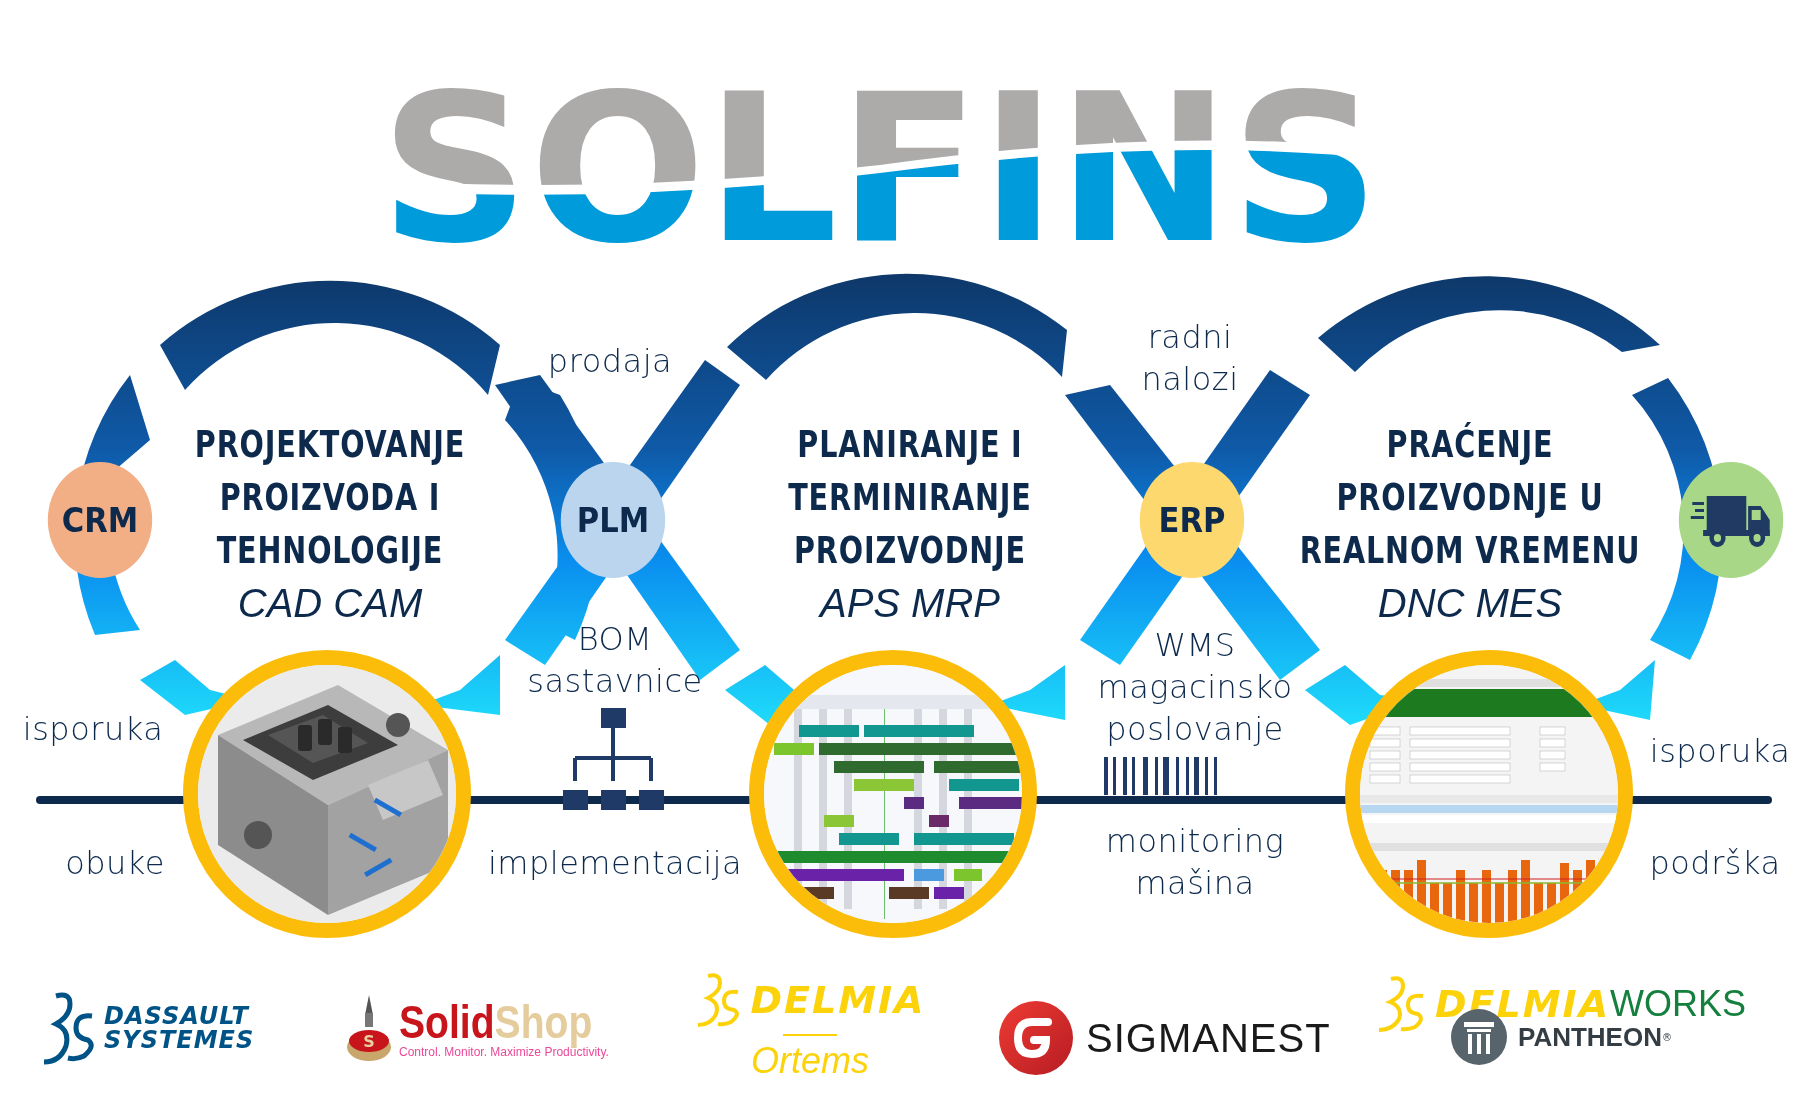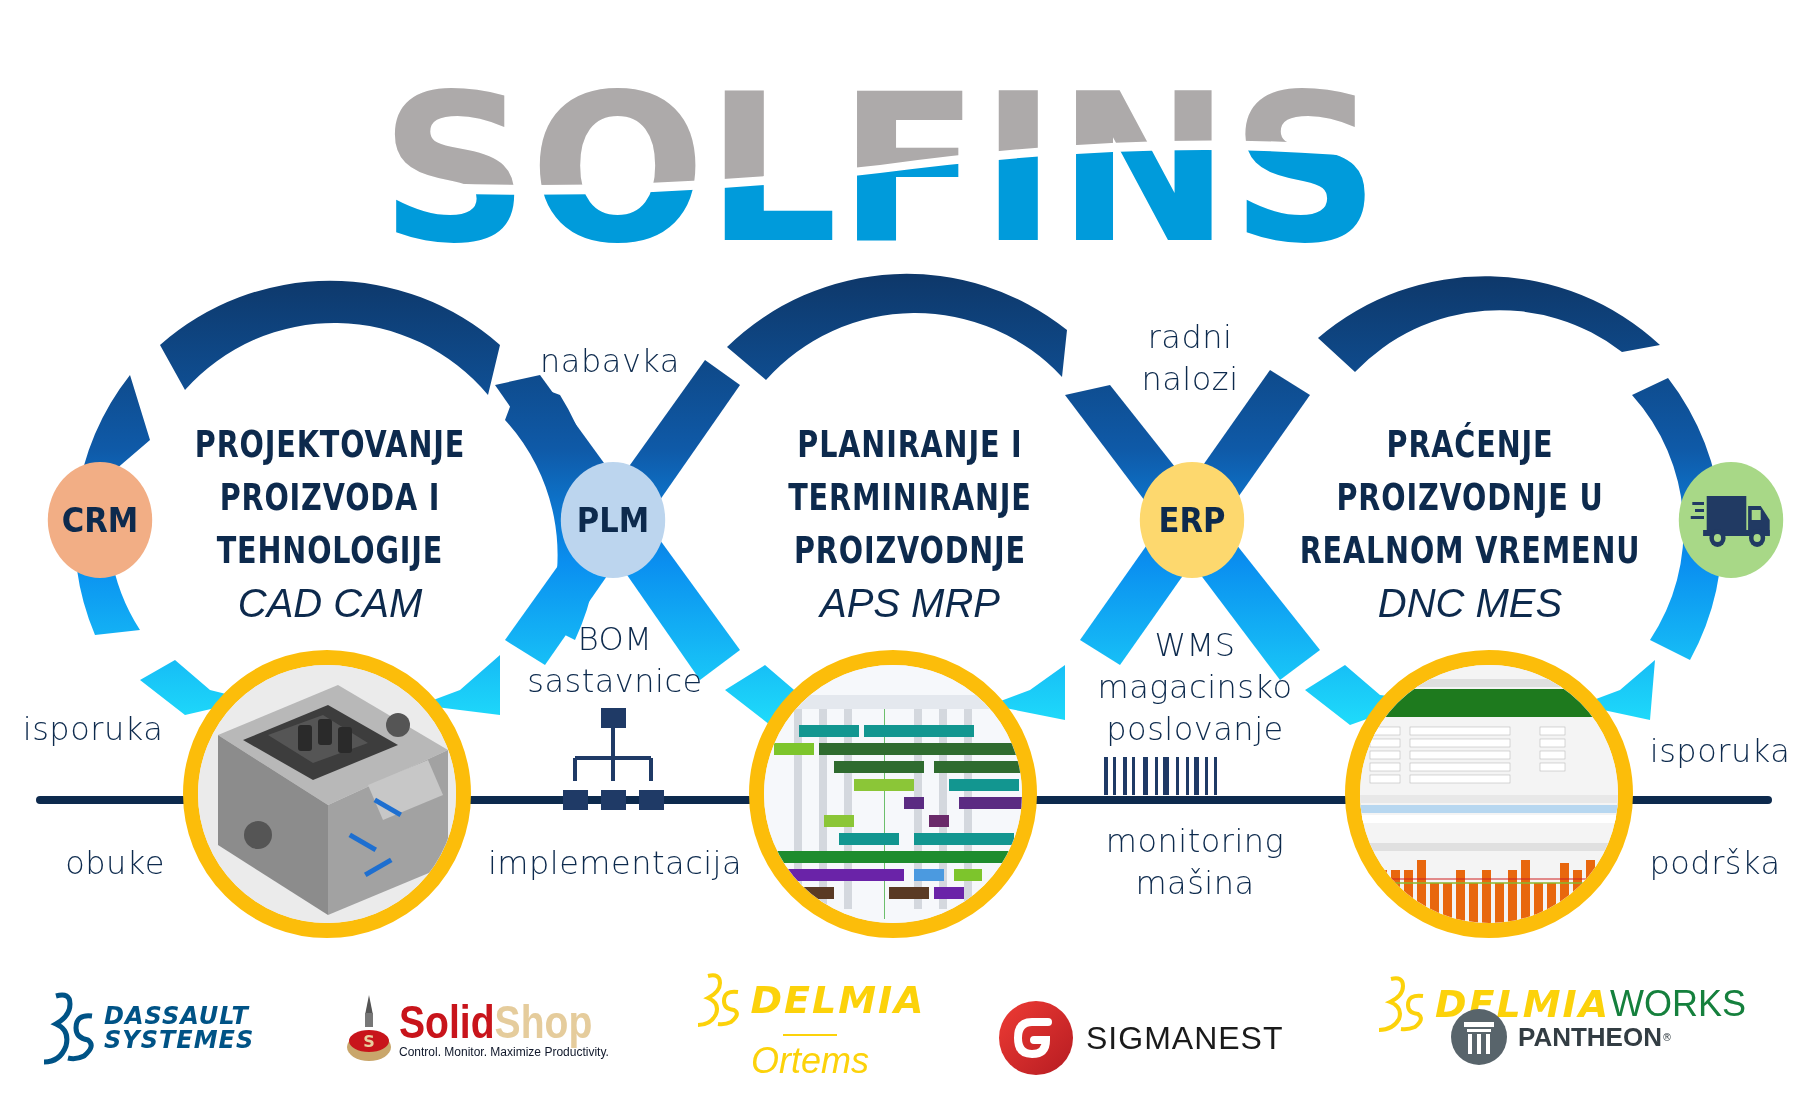--- a/index.html
+++ b/index.html
@@ -151,21 +151,21 @@
           <circle cx="74" cy="48" r="4" fill="#a8d887"></circle>
         <rect x="2" y="12" width="13" height="3"></rect>
         <rect x="5" y="19" width="10" height="3"></rect>
         <rect x="0" y="26" width="15" height="3"></rect>
       </g>
     </svg>
   </div>
 
   <div class="label" style="left:18px;top:708px;width:150px;">isporuka</div>
   <div class="label" style="left:50px;top:842px;width:130px;">obuke</div>
-  <div class="label" style="left:520px;top:340px;width:180px;">nabavka</div>
+  <div class="label" style="left:520px;top:340px;width:180px;">prodaja</div>
   <div class="label" style="left:515px;top:618px;width:200px;">BOM
 sastavnice</div>
   <div class="label" style="left:480px;top:842px;width:270px;">implementacija</div>
   <div class="label" style="left:1110px;top:316px;width:160px;">radni
 nalozi</div>
   <div class="label" style="left:1075px;top:624px;width:240px;">WMS
 magacinsko
 poslovanje</div>
   <div class="label" style="left:1085px;top:820px;width:220px;">monitoring
 mašina</div>
@@ -300,21 +300,21 @@
       <polygon points="24,0 28,20 20,20" fill="#555"></polygon>
       <rect x="20" y="18" width="8" height="14" fill="#777"></rect>
       <ellipse cx="24" cy="52" rx="22" ry="14" fill="#c9a66b"></ellipse>
       <ellipse cx="24" cy="46" rx="20" ry="11" fill="#c8141b"></ellipse>
       <text x="24" y="52" font-size="16" text-anchor="middle" fill="#e8cfa0" font-weight="bold" font-family="'DejaVu Sans',sans-serif">S</text>
     </svg>
     <div style="margin-left:6px;">
       <div style="font-family:'Liberation Sans',sans-serif;font-weight:bold;font-size:46px;line-height:46px;transform:scaleX(0.85);transform-origin:left;">
         <span style="color:#c8141b;">Solid</span><span style="color:#e5cc9c;">Shop</span>
       </div>
-      <div style="font-family:'Liberation Sans',sans-serif;font-size:12px;color:#0f172a;">Control. Monitor. Maximize Productivity.</div>
+      <div style="font-family:'Liberation Sans',sans-serif;font-size:12px;color:#ec4899;">Control. Monitor. Maximize Productivity.</div>
     </div>
   </div>
 
   <div class="abs" style="left:680px;top:972px;width:260px;text-align:center;">
     <div style="display:flex;align-items:center;justify-content:center;">
       <svg width="50" height="56" viewBox="0 0 50 56">
         <path d="M14,4 Q26,1 26,11 Q26,20 14,26 Q26,31 22,42 Q17,53 4,53" fill="none" stroke="#fcd20a" stroke-width="4"></path>
         <path d="M44,20 Q30,18 30,29 Q30,37 40,38 Q47,42 37,50 Q31,53 24,52" fill="none" stroke="#fcd20a" stroke-width="4"></path>
       </svg>
       <span style="color:#fcd20a;font-family:'DejaVu Sans',sans-serif;font-weight:bold;font-style:italic;font-size:38px;letter-spacing:2px;margin-left:6px;">DELMIA</span>
@@ -327,21 +327,21 @@
     <svg width="76" height="76" viewBox="0 0 76 76">
       <defs>
           <linearGradient id="sgGrad" x1="0" y1="0" x2="1" y2="1">
             <stop offset="0" stop-color="#ee3b34"></stop>
             <stop offset="1" stop-color="#b61c22"></stop>
           </linearGradient>
         </defs>
       <circle cx="38" cy="38" r="37" fill="url(#sgGrad)"></circle>
       <path d="M50,22 H34 Q20,22 20,38 Q20,54 34,54 Q48,54 48,40 H36" fill="none" stroke="#ffffff" stroke-width="8" stroke-linecap="round"></path>
     </svg>
-    <span style="margin-left:12px;color:#1a1a1a;font-family:'Liberation Sans',sans-serif;font-size:32px;letter-spacing:1px;">SIGMANEST</span>
+    <span style="margin-left:12px;color:#1a1a1a;font-family:'Liberation Sans',sans-serif;font-size:40px;letter-spacing:1px;">SIGMANEST</span>
   </div>
 
   <div class="logo" style="left:1375px;top:975px;">
     <svg width="54" height="58" viewBox="0 0 54 58">
       <path d="M16,4 Q28,1 28,11 Q28,21 15,27 Q28,32 24,44 Q18,55 4,55" fill="none" stroke="#fcd20a" stroke-width="4"></path>
       <path d="M48,21 Q33,19 33,30 Q33,38 43,39 Q50,44 40,52 Q33,55 26,54" fill="none" stroke="#fcd20a" stroke-width="4"></path>
     </svg>
     <span style="color:#fcd20a;font-family:'DejaVu Sans',sans-serif;font-weight:bold;font-style:italic;font-size:38px;letter-spacing:2px;margin-left:6px;">DELMIA</span>
     <span style="color:#15803d;font-family:'Liberation Sans',sans-serif;font-size:36px;">WORKS</span>
   </div>

